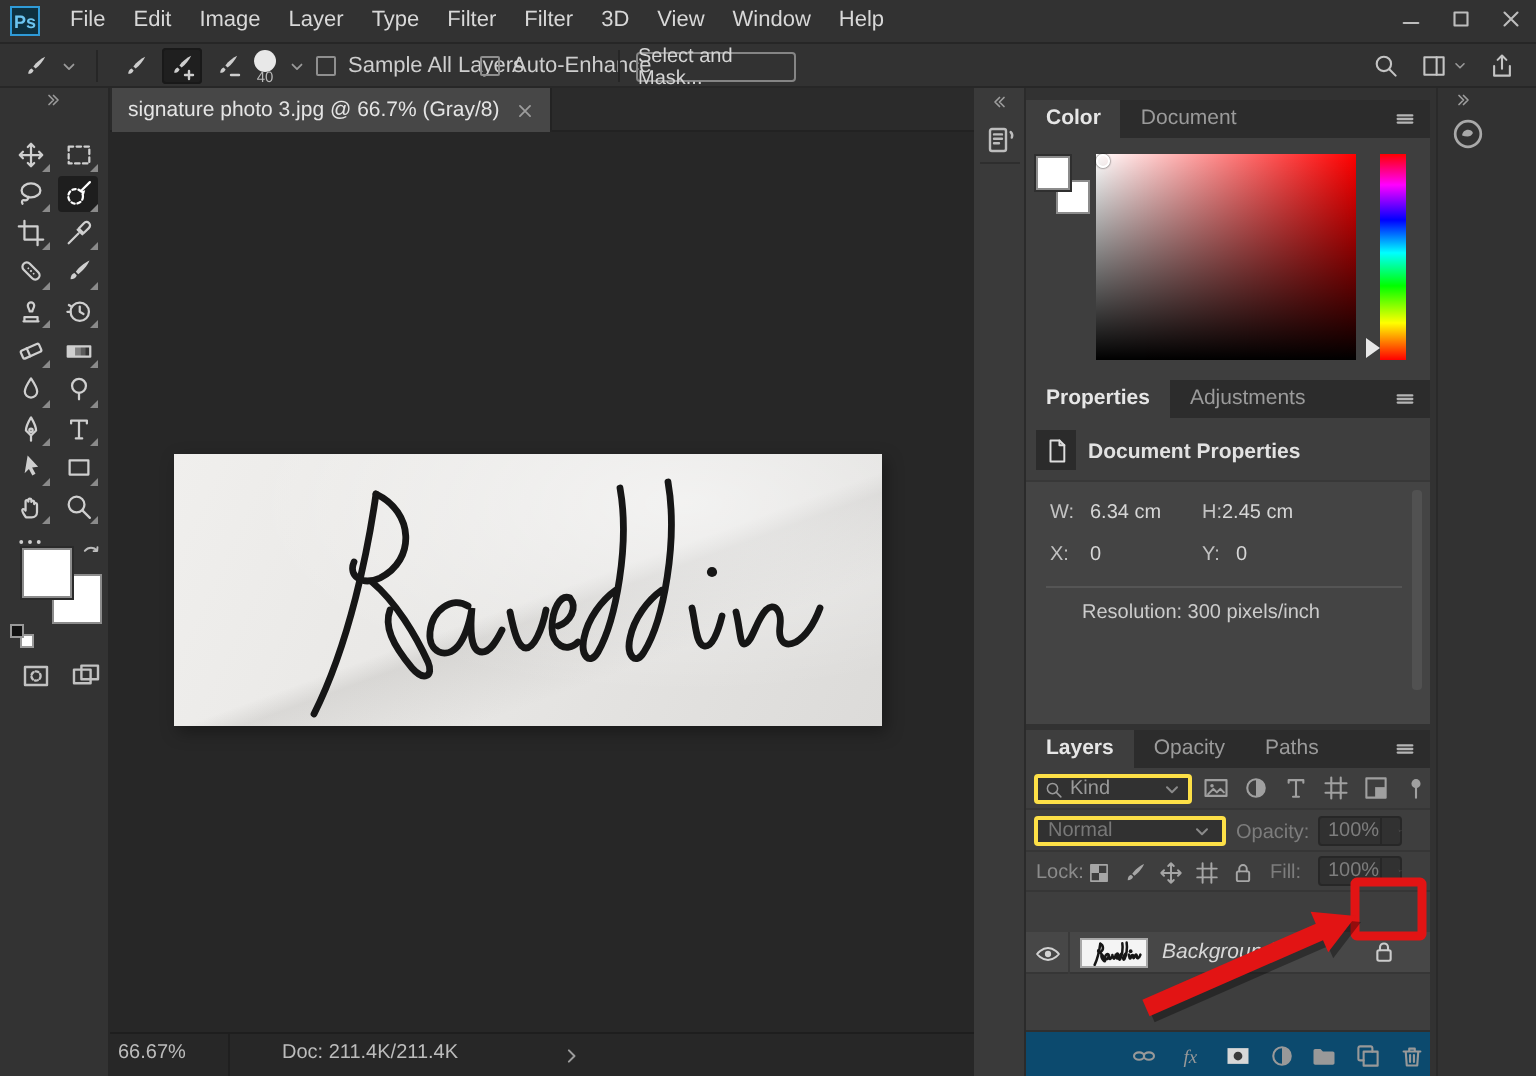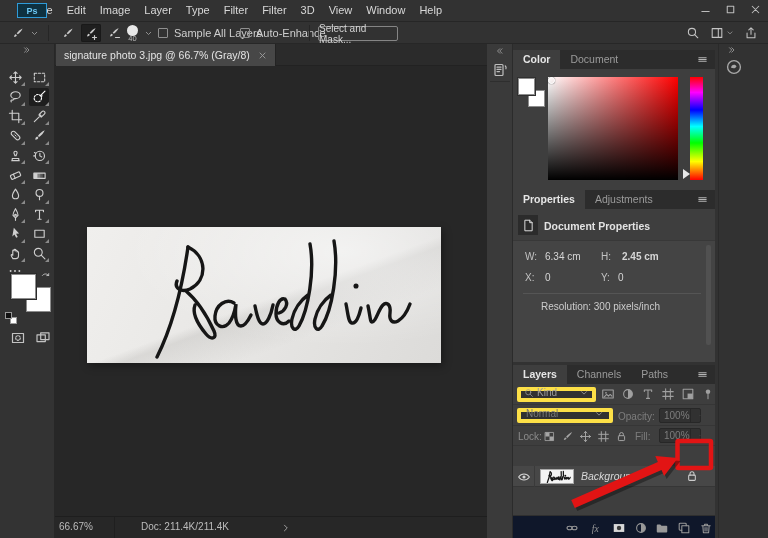--- a/index.html
+++ b/index.html
@@ -7,21 +7,21 @@
   body { font-family:"Liberation Sans", sans-serif; }
   #app { position:relative; width:768px; height:538px; background:#323232; overflow:hidden;
          -webkit-font-smoothing:antialiased; }
 
   .i { display:inline-block; width:16px; height:16px; line-height:0; }
   .i svg { width:100%; height:100%; display:block; }
 
   
   #menubar { position:absolute; left:0; top:0; width:768px; height:22px; background:#323232;
              border-bottom:1px solid #262626; display:flex; align-items:center; }
-  #ps-logo { position:absolute; left:17px; top:3px; width:30px; height:15px; background:#0e3140;
+  #ps-logo { position:absolute; left:5px; top:3px; width:15px; height:15px; background:#0e3140;
              border:1px solid #2f9bd8; color:#6cc5f0; font-size:9px; font-weight:bold;
              display:flex; align-items:center; justify-content:center; }
   #menu-items { display:flex; margin-left:28px; }
   .menu-item { padding:0 7px; font-size:11px; color:#d8d8d8; line-height:21px; cursor:default; }
   #win-controls { position:absolute; right:6px; top:3px; display:flex; gap:12px; }
   #win-controls .i { width:13px; height:13px; color:#bdbdbd; }
 
   
   #optionsbar { position:absolute; left:0; top:22px; width:768px; height:22px; background:#323232;
                 border-bottom:1px solid #272727; }
@@ -128,21 +128,21 @@
   #props-content { position:absolute; left:0; top:31px; right:0; bottom:0; background:#444444;
                    border-top:1px solid #383838; }
   .prop-label { position:absolute; font-size:10px; color:#c2c2c2; }
   .prop-value { position:absolute; font-size:10px; color:#d6d6d6; }
   #props-divider { position:absolute; left:10px; right:14px; top:52px; height:1px; background:#555555; }
   #props-scrollbar { position:absolute; right:4px; top:4px; width:5px; height:100px; background:#515151; border-radius:2px; }
 
   
   #layers-panel { top:321px; height:173px; }
   .lrow { position:absolute; left:0; right:0; border-bottom:1px solid #363636; }
-  .inset { background:#313131; border:4px solid #fde047; border-radius:2px; display:flex;
+  .inset { background:#313131; border:2px solid #fde047; border-radius:2px; display:flex;
            align-items:flex-end; font-size:10px; color:#9a9a9a; }
   .inset .chev { margin-left:auto; width:10px; height:10px; color:#8a8a8a; }
   .dim { color:#787878 !important; }
   #kind-box { position:absolute; left:4px; top:3px; width:79px; height:15px; padding:0 3px; }
   #kind-box .i.srch { width:10px; height:10px; margin-right:3px; color:#9a9a9a; }
   #filter-icons { position:absolute; left:88px; top:3px; display:flex; gap:6px; align-items:center; }
   #filter-icons .i { width:14px; height:14px; color:#a0a0a0; }
   #blend-box { position:absolute; left:4px; top:3px; width:96px; height:15px; padding:0 5px; }
   .opfill-label { position:absolute; font-size:10px; color:#7d7d7d; top:6px; }
   .valbox { position:absolute; top:3px; width:42px; height:15px; background:#313131;
@@ -155,21 +155,21 @@
   #lock-icons .i { width:13px; height:13px; color:#a6a6a6; }
   #layer-row { top:82px; height:21px; background:#474747; border-bottom:1px solid #363636; }
   #eye-cell { position:absolute; left:0; top:0; width:22px; height:21px; border-right:1px solid #3a3a3a;
               display:flex; align-items:center; justify-content:center; color:#d2d2d2; }
   #eye-cell .i { width:14px; height:14px; }
   #layer-thumb { position:absolute; left:27px; top:3px; width:34px; height:15px; background:#f4f4f4;
                  border:1px solid #a8a8a8; }
   #layer-thumb svg { width:100%; height:100%; display:block; }
   #layer-name { position:absolute; left:68px; top:4px; font-size:10.5px; font-style:italic; color:#d8d8d8; }
   #layer-lock { position:absolute; left:172px; top:3px; width:14px; height:14px; color:#cccccc; }
-  #layers-bottom { position:absolute; left:0; bottom:0; right:0; height:23px; background:#0f172a;
+  #layers-bottom { position:absolute; left:0; bottom:0; right:0; height:23px; background:#0c4a6e;
                    border-top:1px solid #2f2f2f; }
   #layers-bottom .i { position:absolute; top:5px; width:14px; height:14px; color:#999999; }
 
   #annotation-overlay { position:absolute; left:0; top:0; width:768px; height:538px;
                         pointer-events:none; z-index:60; }
 </style>
 </head>
 <body>
 
 <div id="app">
@@ -603,37 +603,37 @@
                   <path d="M4 1.5h5.5l3 3V14.5H4z"></path>
                   <path d="M9.5 1.5v3h3"></path>
                 </svg>
               </span>
             </div>
           <div id="props-title">Document Properties</div>
           <div id="props-content">
             <span class="prop-label" style="left:12px;top:10px;">W:</span>
             <span class="prop-value" style="left:32px;top:10px;">6.34 cm</span>
             <span class="prop-label" style="left:88px;top:10px;">H:</span>
-            <span class="prop-value" style="left:109px;top:10px;font-weight:bold;">2.45 cm</span>
+            <span class="prop-value" style="left:98px;top:10px;">2.45 cm</span>
             <span class="prop-label" style="left:12px;top:31px;">X:</span>
             <span class="prop-value" style="left:32px;top:31px;">0</span>
             <span class="prop-label" style="left:88px;top:31px;">Y:</span>
             <span class="prop-value" style="left:105px;top:31px;">0</span>
             <div id="props-divider"></div>
             <span class="prop-label" style="left:10px;top:60px;color:#cccccc;margin-left:18px;">Resolution: 300 pixels/inch</span>
             <div id="props-scrollbar"></div>
           </div>
         </div>
       </section>
 
       <section class="panel" id="layers-panel">
         <div class="ptabrow">
           <div class="ptabs" id="layers-tabs" style="display:flex;">
               <div class="ptab active">Layers</div>
-              <div class="ptab">Channels</div>
+              <div class="ptab">Opacity</div>
               <div class="ptab">Paths</div>
             </div>
           <span class="i pmenu">
               <svg viewBox="0 0 16 16" fill="none" stroke="currentColor" stroke-width="1.2" stroke-linecap="round" stroke-linejoin="round">
                 <path d="M3.5 5.8h9M3.5 8h9M3.5 10.2h9" stroke-width="1.4"></path>
               </svg>
             </span>
         </div>
         <div class="pbody">
           <div class="lrow" style="top:0;height:21px;">

